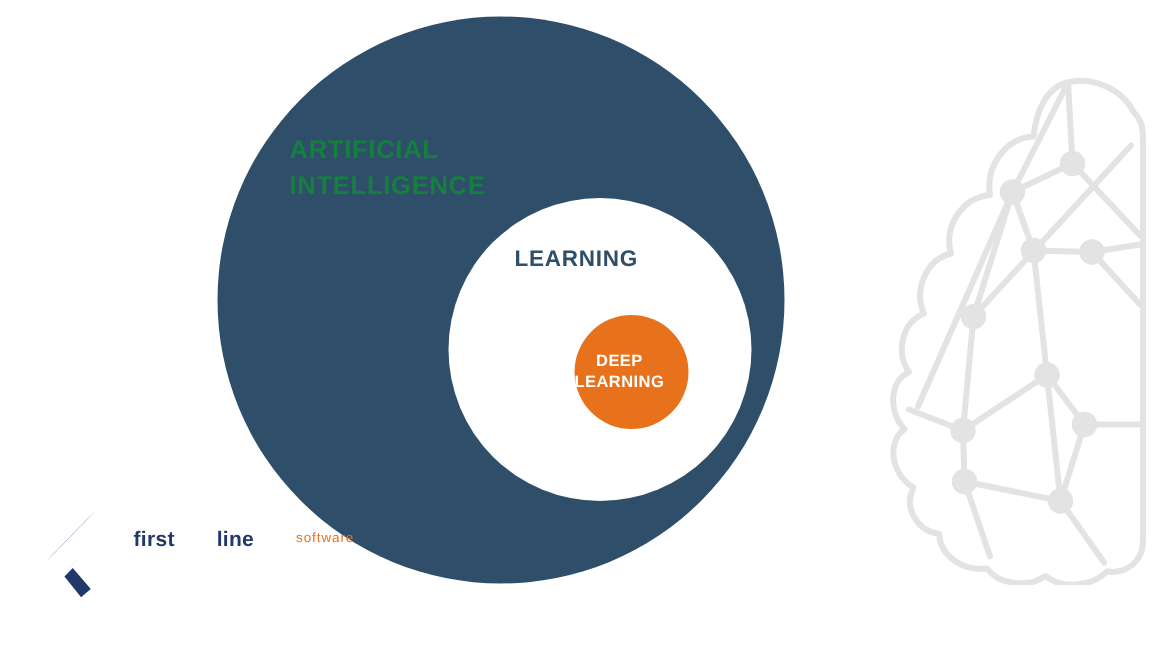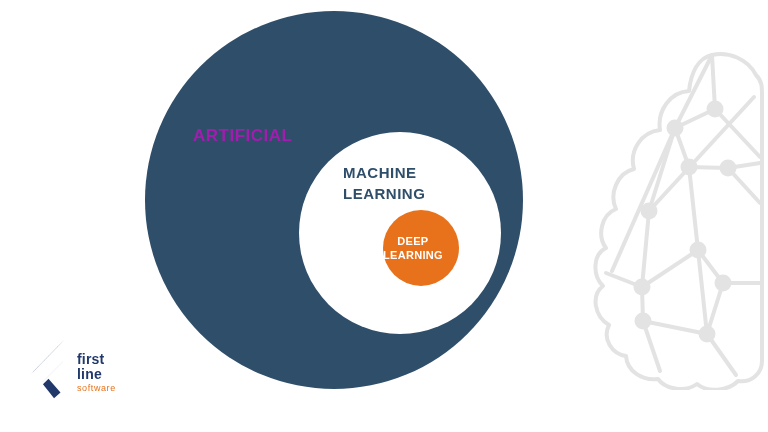--- a/index.html
+++ b/index.html
@@ -29,22 +29,21 @@
     text-align:center;
   }
   .label{
     position:absolute;
     font-weight:bold;
     letter-spacing:0.5px;
   }
   .label-ai{
     left:193px;top:88px;
     font-size:17px;line-height:24px;
-    color:#a21caf;
-    margin-top:36px;
+    color:#15803d;
   }
   .label-ml{
     left:343px;top:162px;
     font-size:15px;line-height:21px;
     color:var(--ai_blue,#2F4E6A);
   }
   .label-dl{
     font-size:11px;line-height:14px;
     font-weight:bold;color:#fff;letter-spacing:0.3px;
   }
@@ -61,22 +60,22 @@
     stroke-linejoin:round;
   }
   .brain .node{fill:var(--brain_gray,#E3E3E3);}
   .logo{
     position:absolute;left:30px;top:339px;
     display:flex;align-items:flex-start;
   }
   .logo-mark{width:37px;height:61px;}
   .logo-mark path{fill:var(--logo_navy,#21386B);}
   .logo-text{
-    margin-left:10px;margin-top:13px;
-    display:flex;flex-direction:column;
+    margin-left:22px;margin-top:13px;
+    display:flex;flex-direction:row;gap:28px;
   }
   .logo-name{
     font-size:14px;line-height:15px;font-weight:bold;
     color:var(--logo_navy,#21386B);
     letter-spacing:0.2px;
   }
   .logo-tagline{
     font-size:9px;line-height:10px;margin-top:1px;
     color:var(--accent_orange,#E8721C);
     letter-spacing:0.6px;
@@ -91,24 +90,24 @@
   <div class="circle circle-ml"></div>
   <div class="circle circle-dl">
     <div class="label-dl">
       <div>DEEP</div>
       <div>LEARNING</div>
     </div>
   </div>
 
   <div class="label label-ai">
     <div>ARTIFICIAL</div>
+    <div>INTELLIGENCE</div>
   </div>
 
   <div class="label label-ml">
-    <div>MACHINE</div>
     <div>LEARNING</div>
   </div>
 
   <svg class="brain" viewBox="0 0 178 345" aria-hidden="true">
     <path class="stroke" d="M122,10
       C138,6 158,14 166,30
       C172,36 172,42 172,50
       L172,316
       C172,328 162,338 148,336
       C138,346 118,348 107,339

